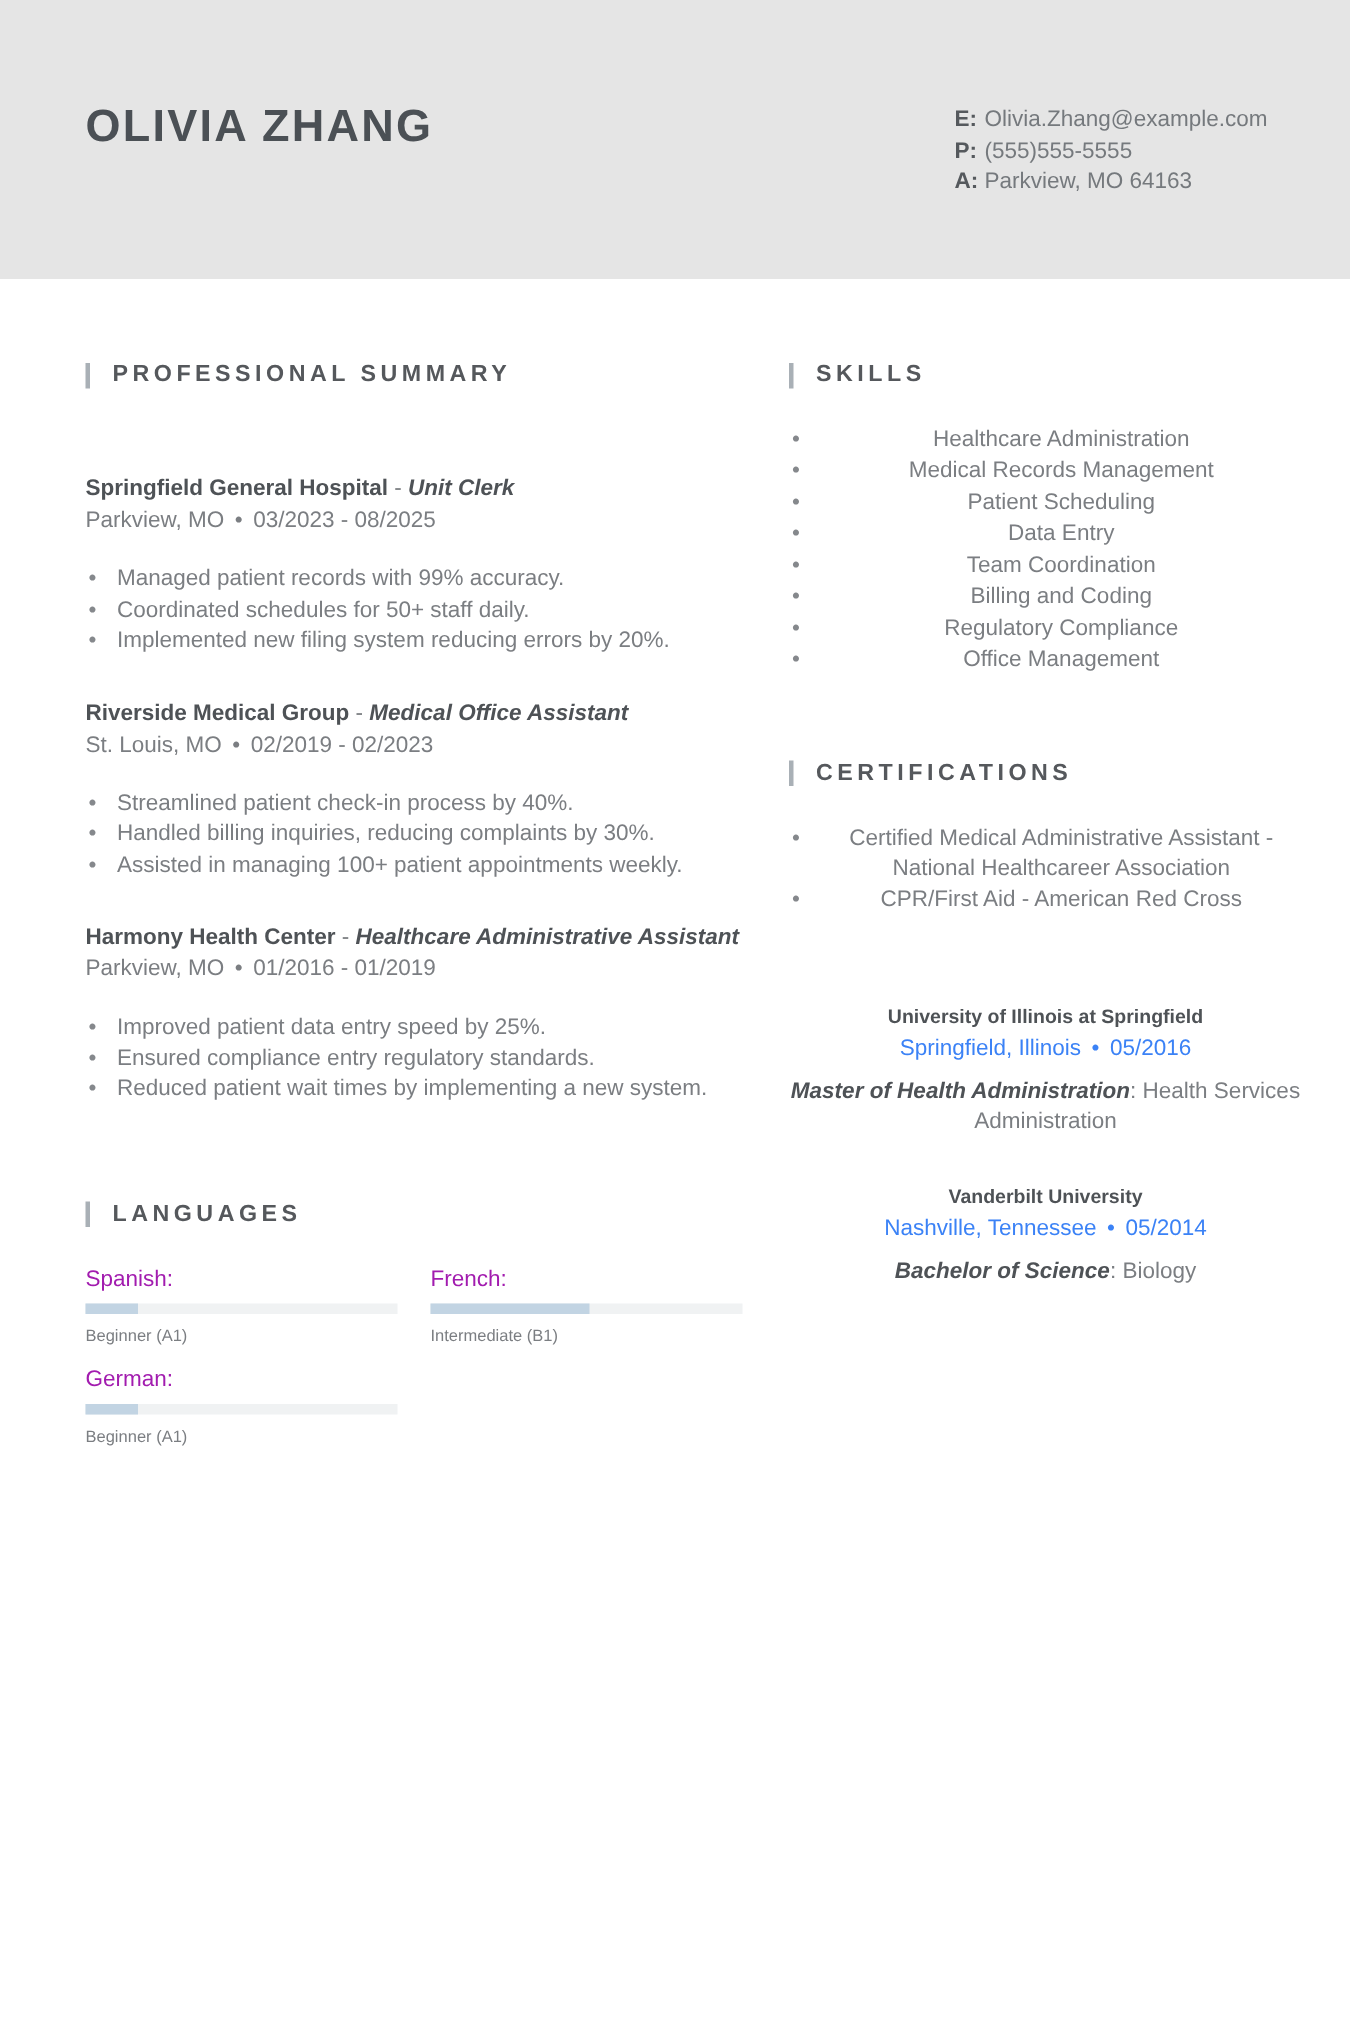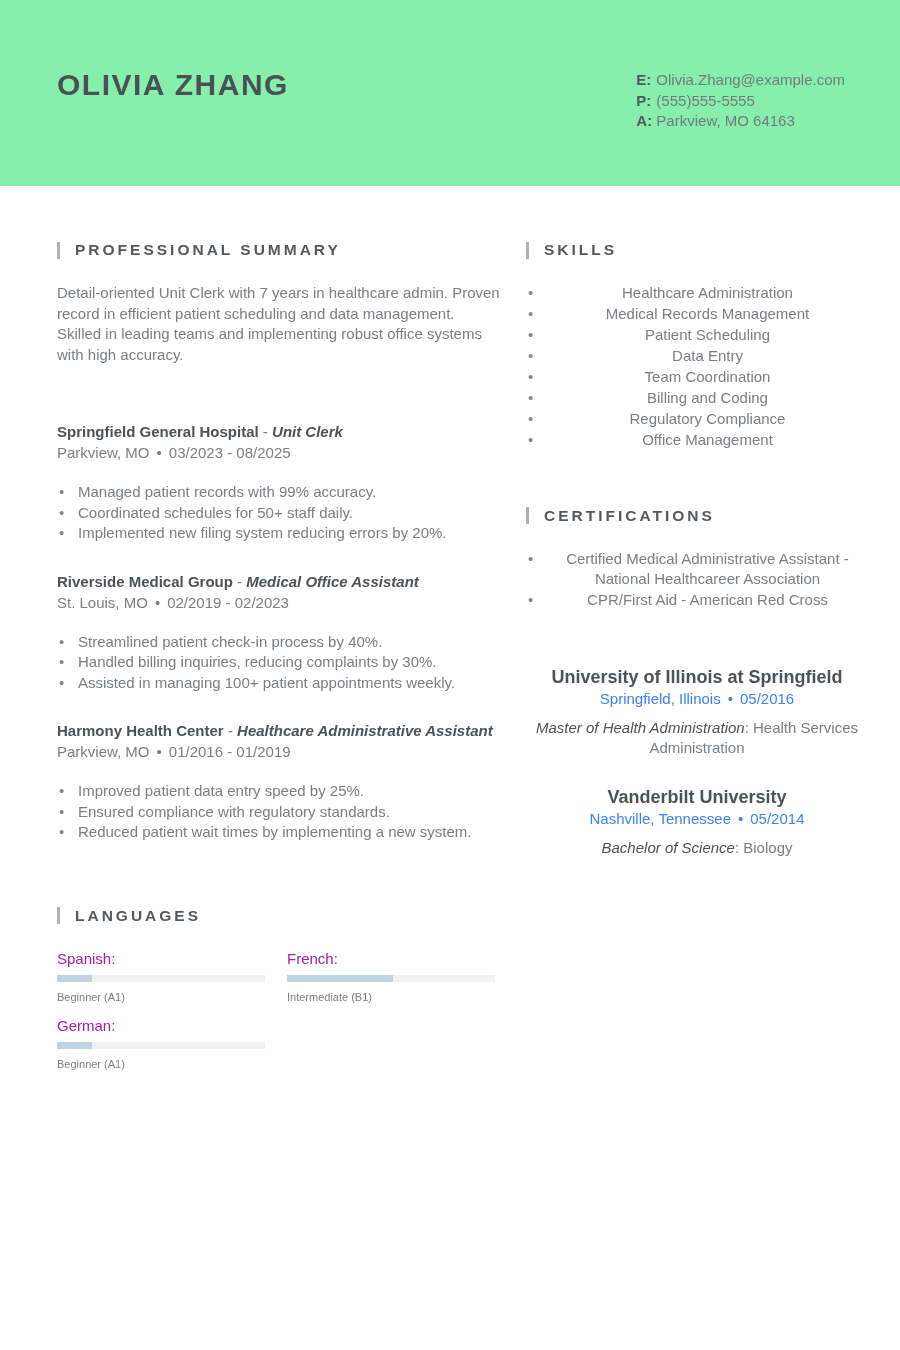--- a/index.html
+++ b/index.html
@@ -12,21 +12,21 @@
     position: relative;
     width: 900px;
     height: 1350px;
     margin: 0 auto;
     background: #ffffff;
     overflow: hidden;
   }
   
   .header {
     height: 186px;
-    background: #86efac;
+    background: #e5e5e5;
     display: flex;
     justify-content: space-between;
     align-items: flex-start;
     padding: 68px 55px 0 57px;
   }
   .name {
     font-size: 30px;
     font-weight: 700;
     letter-spacing: 1.5px;
     color: #4b5055;
@@ -123,24 +123,24 @@
   }
   .lang-bar-fill {
     position: absolute;
     left: 0; top: 0; bottom: 0;
     background: #c2d4e3;
   }
   .lang-level { font-size: 11px; line-height: 19px; color: #7b7e82; }
   
   .edu { margin-bottom: 28px; }
   .edu:last-child { margin-bottom: 0; }
-  .edu-school { font-size: 18px; font-weight: 700; line-height: 21px; color: #4e5256; }
+  .edu-school { font-size: 13px; font-weight: 700; line-height: 21px; color: #4e5256; }
   .edu-meta { font-size: 15px; line-height: 21px; color: #3b82f6; }
   .edu-degree-line { margin-top: 9px; font-size: 15px; line-height: 20.5px; color: #7b7e82; }
-  .edu-degree { font-weight: 400; font-style: italic; color: #4e5256; }
+  .edu-degree { font-weight: 700; font-style: italic; color: #4e5256; }
 </style>
 </head>
 <body>
 
 <div class="page">
 
   <header class="header">
     <div class="name">OLIVIA ZHANG</div>
     <div class="contact">
         <div class="contact-row">
@@ -160,21 +160,20 @@
 
   <div class="main">
 
     <div class="col-left">
 
       <section class="section">
         <div class="section-heading">
           <span class="heading-pipe"></span>
           <h2>PROFESSIONAL SUMMARY</h2>
         </div>
-        <p class="summary-text">Detail-oriented Unit Clerk with 7 years in healthcare admin. Proven record in efficient patient scheduling and data management. Skilled in leading teams and implementing robust office systems with high accuracy.</p>
       </section>
 
       <section class="section">
         <div id="jobs">
             <div class="job">
               <div class="job-title-line"><span class="job-company">Springfield General Hospital</span><span class="job-dash"> - </span><span class="job-role">Unit Clerk</span></div>
               <div class="job-meta"><span class="job-location">Parkview, MO</span><span class="meta-dot">•</span><span class="job-dates">03/2023 - 08/2025</span></div>
               <ul class="bullet-list">
                 <li>Managed patient records with 99% accuracy.</li>
                 <li>Coordinated schedules for 50+ staff daily.</li>
@@ -188,21 +187,21 @@
                 <li>Streamlined patient check-in process by 40%.</li>
                 <li>Handled billing inquiries, reducing complaints by 30%.</li>
                 <li>Assisted in managing 100+ patient appointments weekly.</li>
               </ul>
             </div>
             <div class="job">
               <div class="job-title-line"><span class="job-company">Harmony Health Center</span><span class="job-dash"> - </span><span class="job-role">Healthcare Administrative Assistant</span></div>
               <div class="job-meta"><span class="job-location">Parkview, MO</span><span class="meta-dot">•</span><span class="job-dates">01/2016 - 01/2019</span></div>
               <ul class="bullet-list">
                 <li>Improved patient data entry speed by 25%.</li>
-                <li>Ensured compliance with regulatory standards.</li>
+                <li>Ensured compliance entry regulatory standards.</li>
                 <li>Reduced patient wait times by implementing a new system.</li>
               </ul>
             </div>
           </div>
       </section>
 
       <section class="section languages-section">
         <div class="section-heading">
           <span class="heading-pipe"></span>
           <h2>LANGUAGES</h2>

